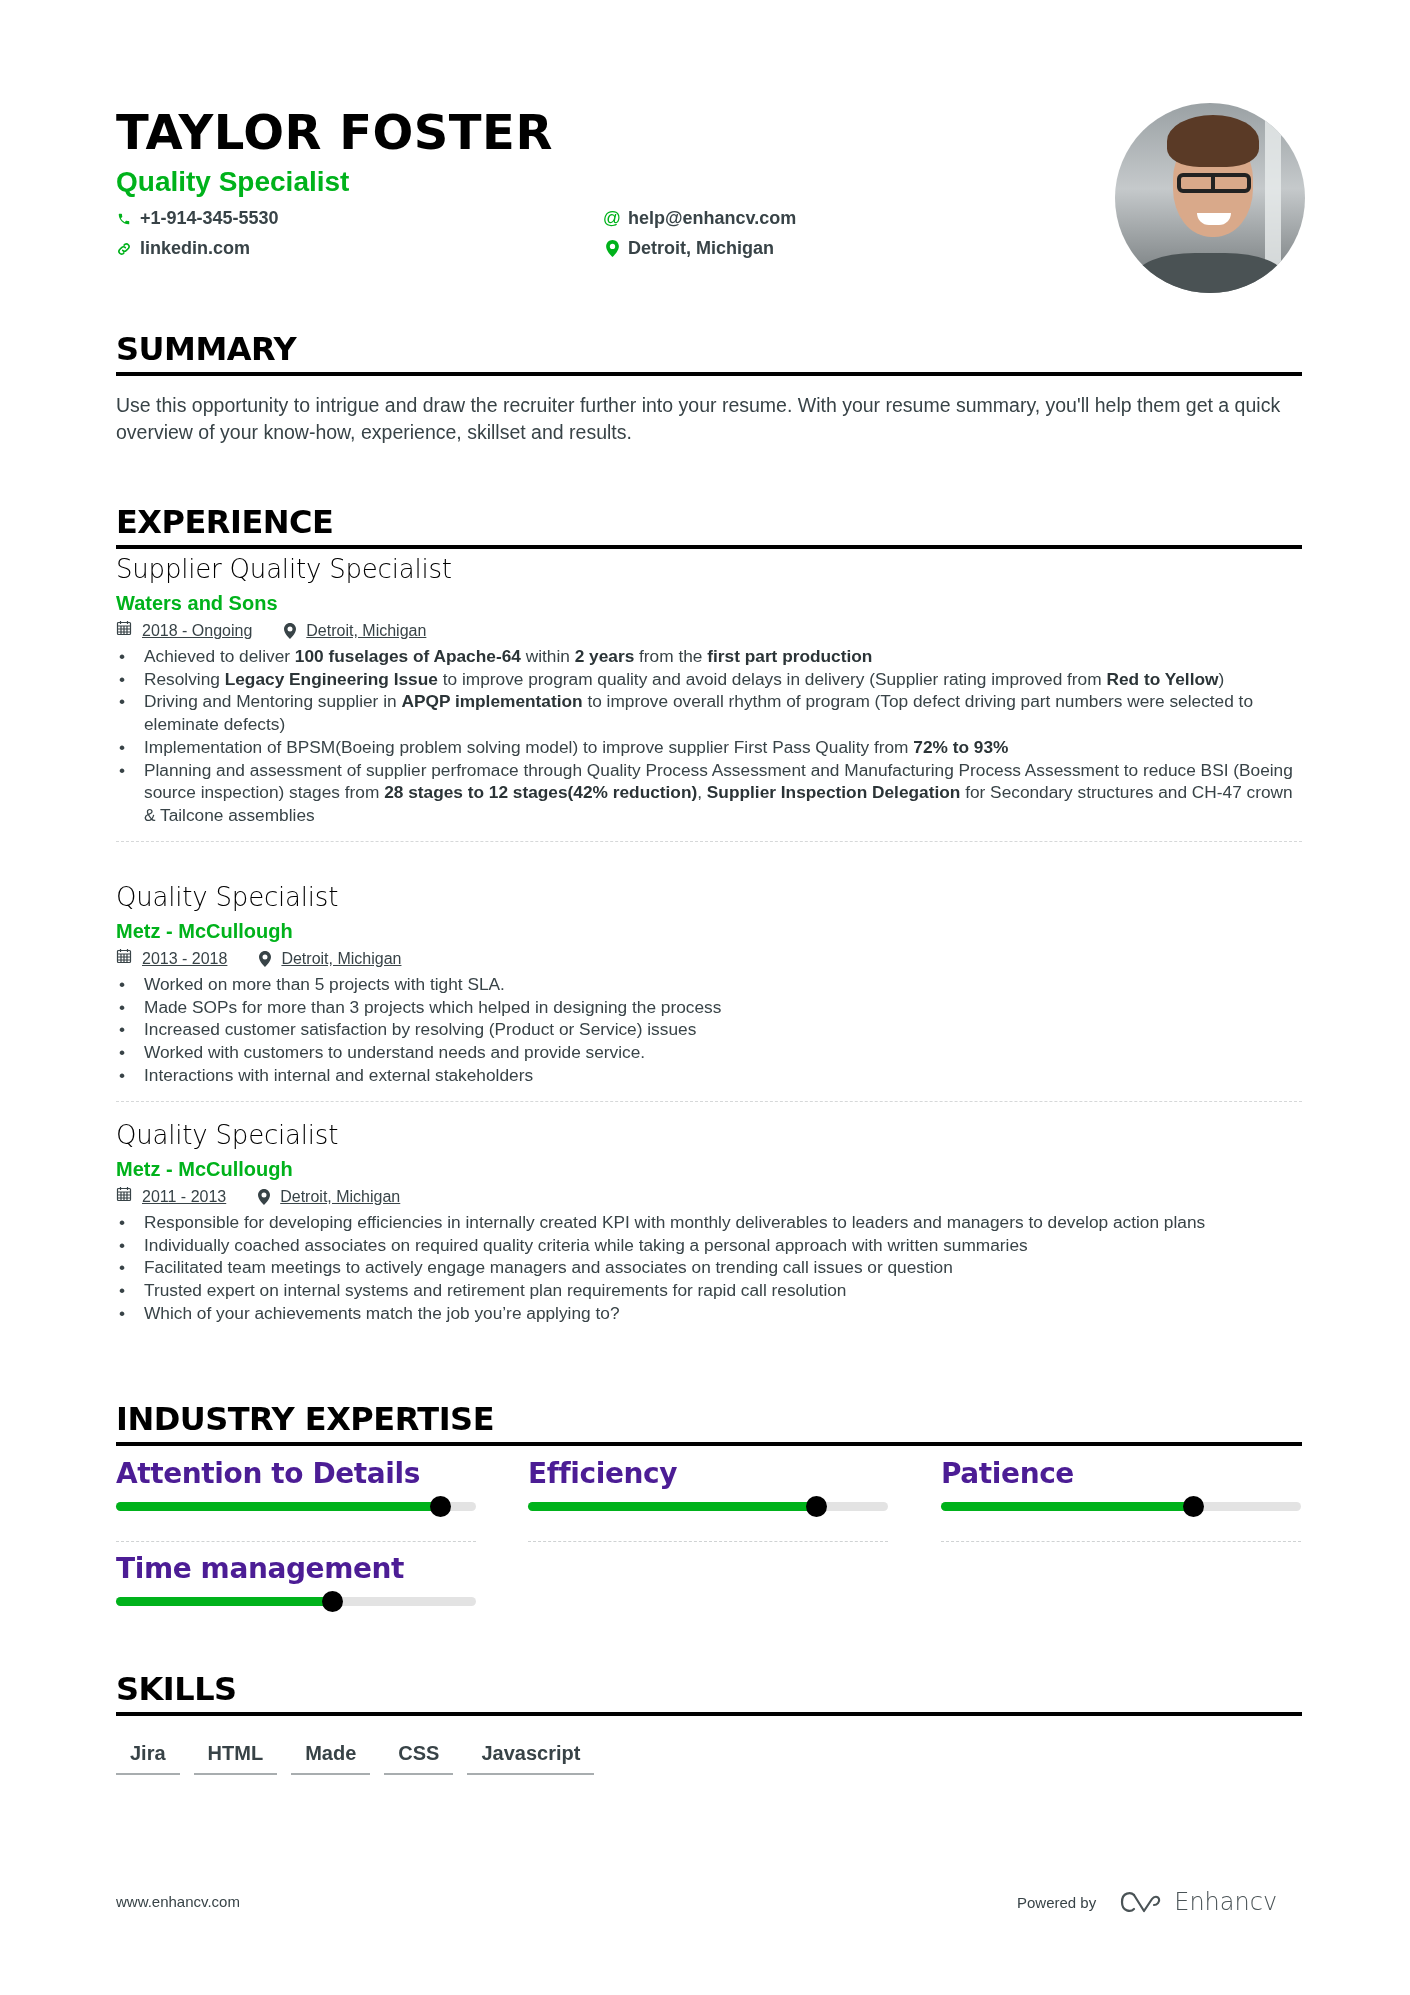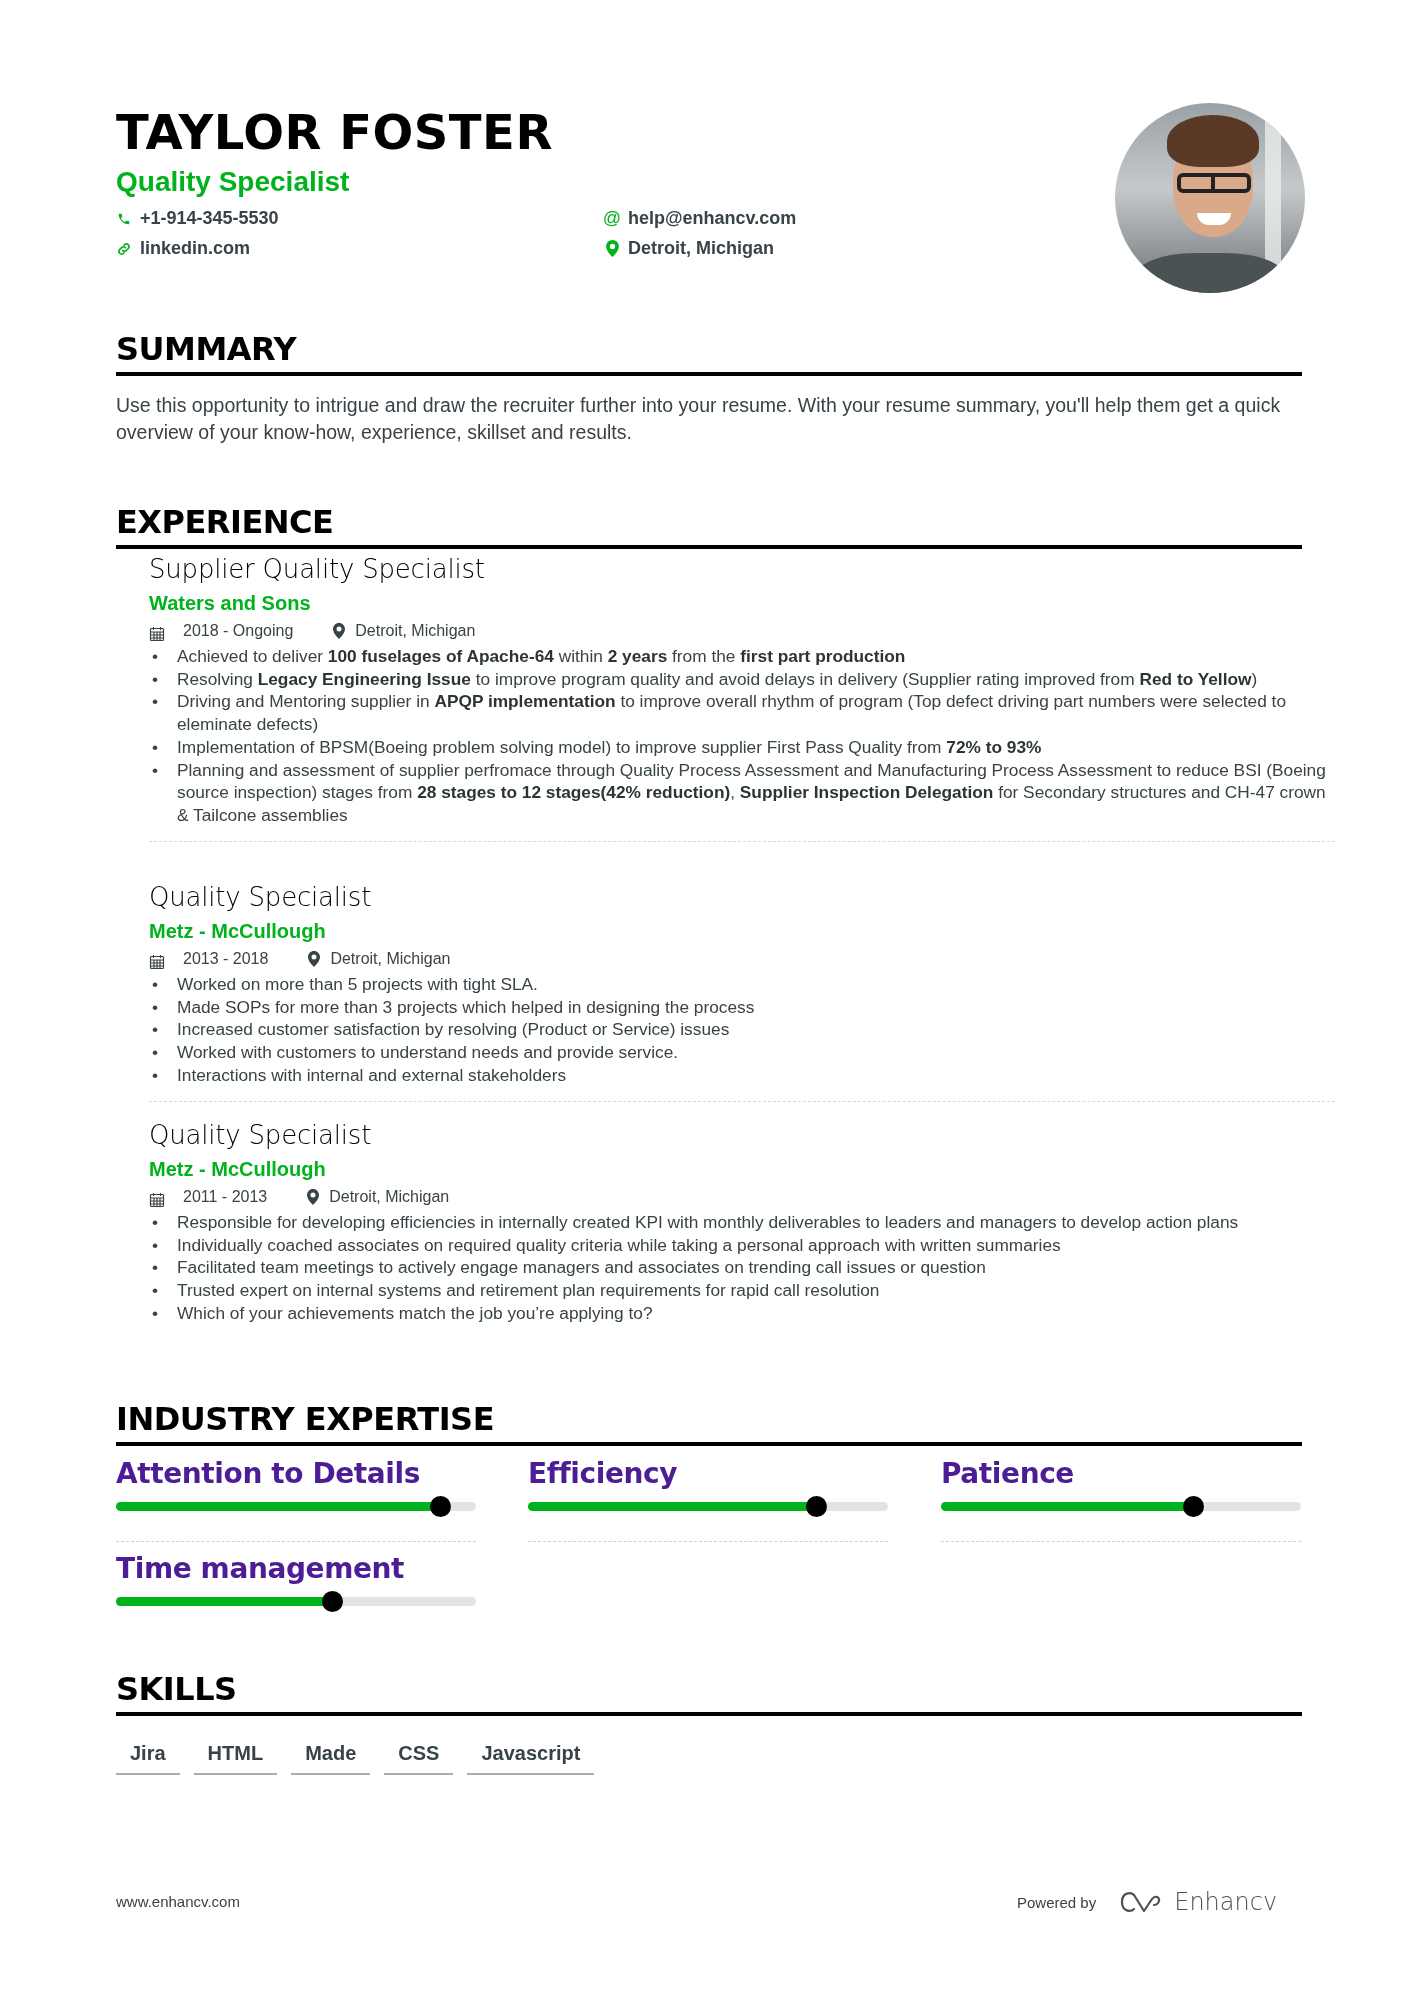--- a/index.html
+++ b/index.html
@@ -19,24 +19,24 @@
   .photo .glasses { position: absolute; left: 62px; top: 70px; width: 74px; height: 20px; border: 4px solid #222; border-radius: 6px; }
   .photo .glasses::after { content: ""; position: absolute; left: 30px; top: -4px; width: 6px; height: 20px; background: #fff0; border-left: 4px solid #222; }
   .photo .smile { position: absolute; left: 82px; top: 110px; width: 34px; height: 12px; background: #fff; border-radius: 0 0 16px 16px; }
   .photo .shirt { position: absolute; left: 20px; top: 150px; width: 150px; height: 60px; background: #4a5254; border-radius: 40% 40% 0 0; }
   .photo .pole { position: absolute; left: 150px; top: 0; width: 16px; height: 190px; background: #e9ecec; opacity: .8; }
 
   
   .section-title { position: absolute; left: 116px; width: 1186px; font-size: 32px; font-weight: 700; color: #000; border-bottom: 4px solid #000; padding-bottom: 4px; line-height: 38px; font-family: "DejaVu Sans", sans-serif; letter-spacing: -0.5px; }
   .summary-text { position: absolute; left: 116px; top: 392px; width: 1190px; font-size: 19.5px; line-height: 27px; color: #384347; }
 
-  .job { position: absolute; left: 116px; width: 1186px; margin-left: 33px; }
+  .job { position: absolute; left: 116px; width: 1186px; }
   .job .role { font-size: 26px; color: #000; line-height: 32px; font-family: "DejaVu Sans", sans-serif; font-weight: 300; letter-spacing: -0.2px; }
   .job .company { font-size: 20px; font-weight: 700; color: #00b21b; margin-top: 5px; line-height: 26px; }
-  .job .meta { font-size: 16px; color: #384347; margin-top: 4px; display: flex; align-items: flex-end; gap: 18px; line-height: 22px; }
+  .job .meta { font-size: 16px; color: #384347; margin-top: 4px; display: flex; align-items: flex-start; gap: 10px; line-height: 22px; text-decoration: underline; }
   .job .meta .ic { color: #384347; display: inline-flex; width: 16px; height: 16px; }
   .job .meta .loc { margin-left: 22px; display: flex; align-items: center; gap: 6px; }
   .job ul { list-style: none; margin-top: 3px; }
   .job li { font-size: 17.3px; line-height: 22.7px; color: #384347; position: relative; padding-left: 28px; }
   .job li::before { content: "•"; position: absolute; left: 3px; top: 0; color: #384347; }
   .job li b { font-weight: 700; color: #2b3437; }
   .job .sep { border-bottom: 1px dashed #d6d8d9; margin-top: 14px; }
 
   
   .exp-item { position: absolute; width: 360px; }

